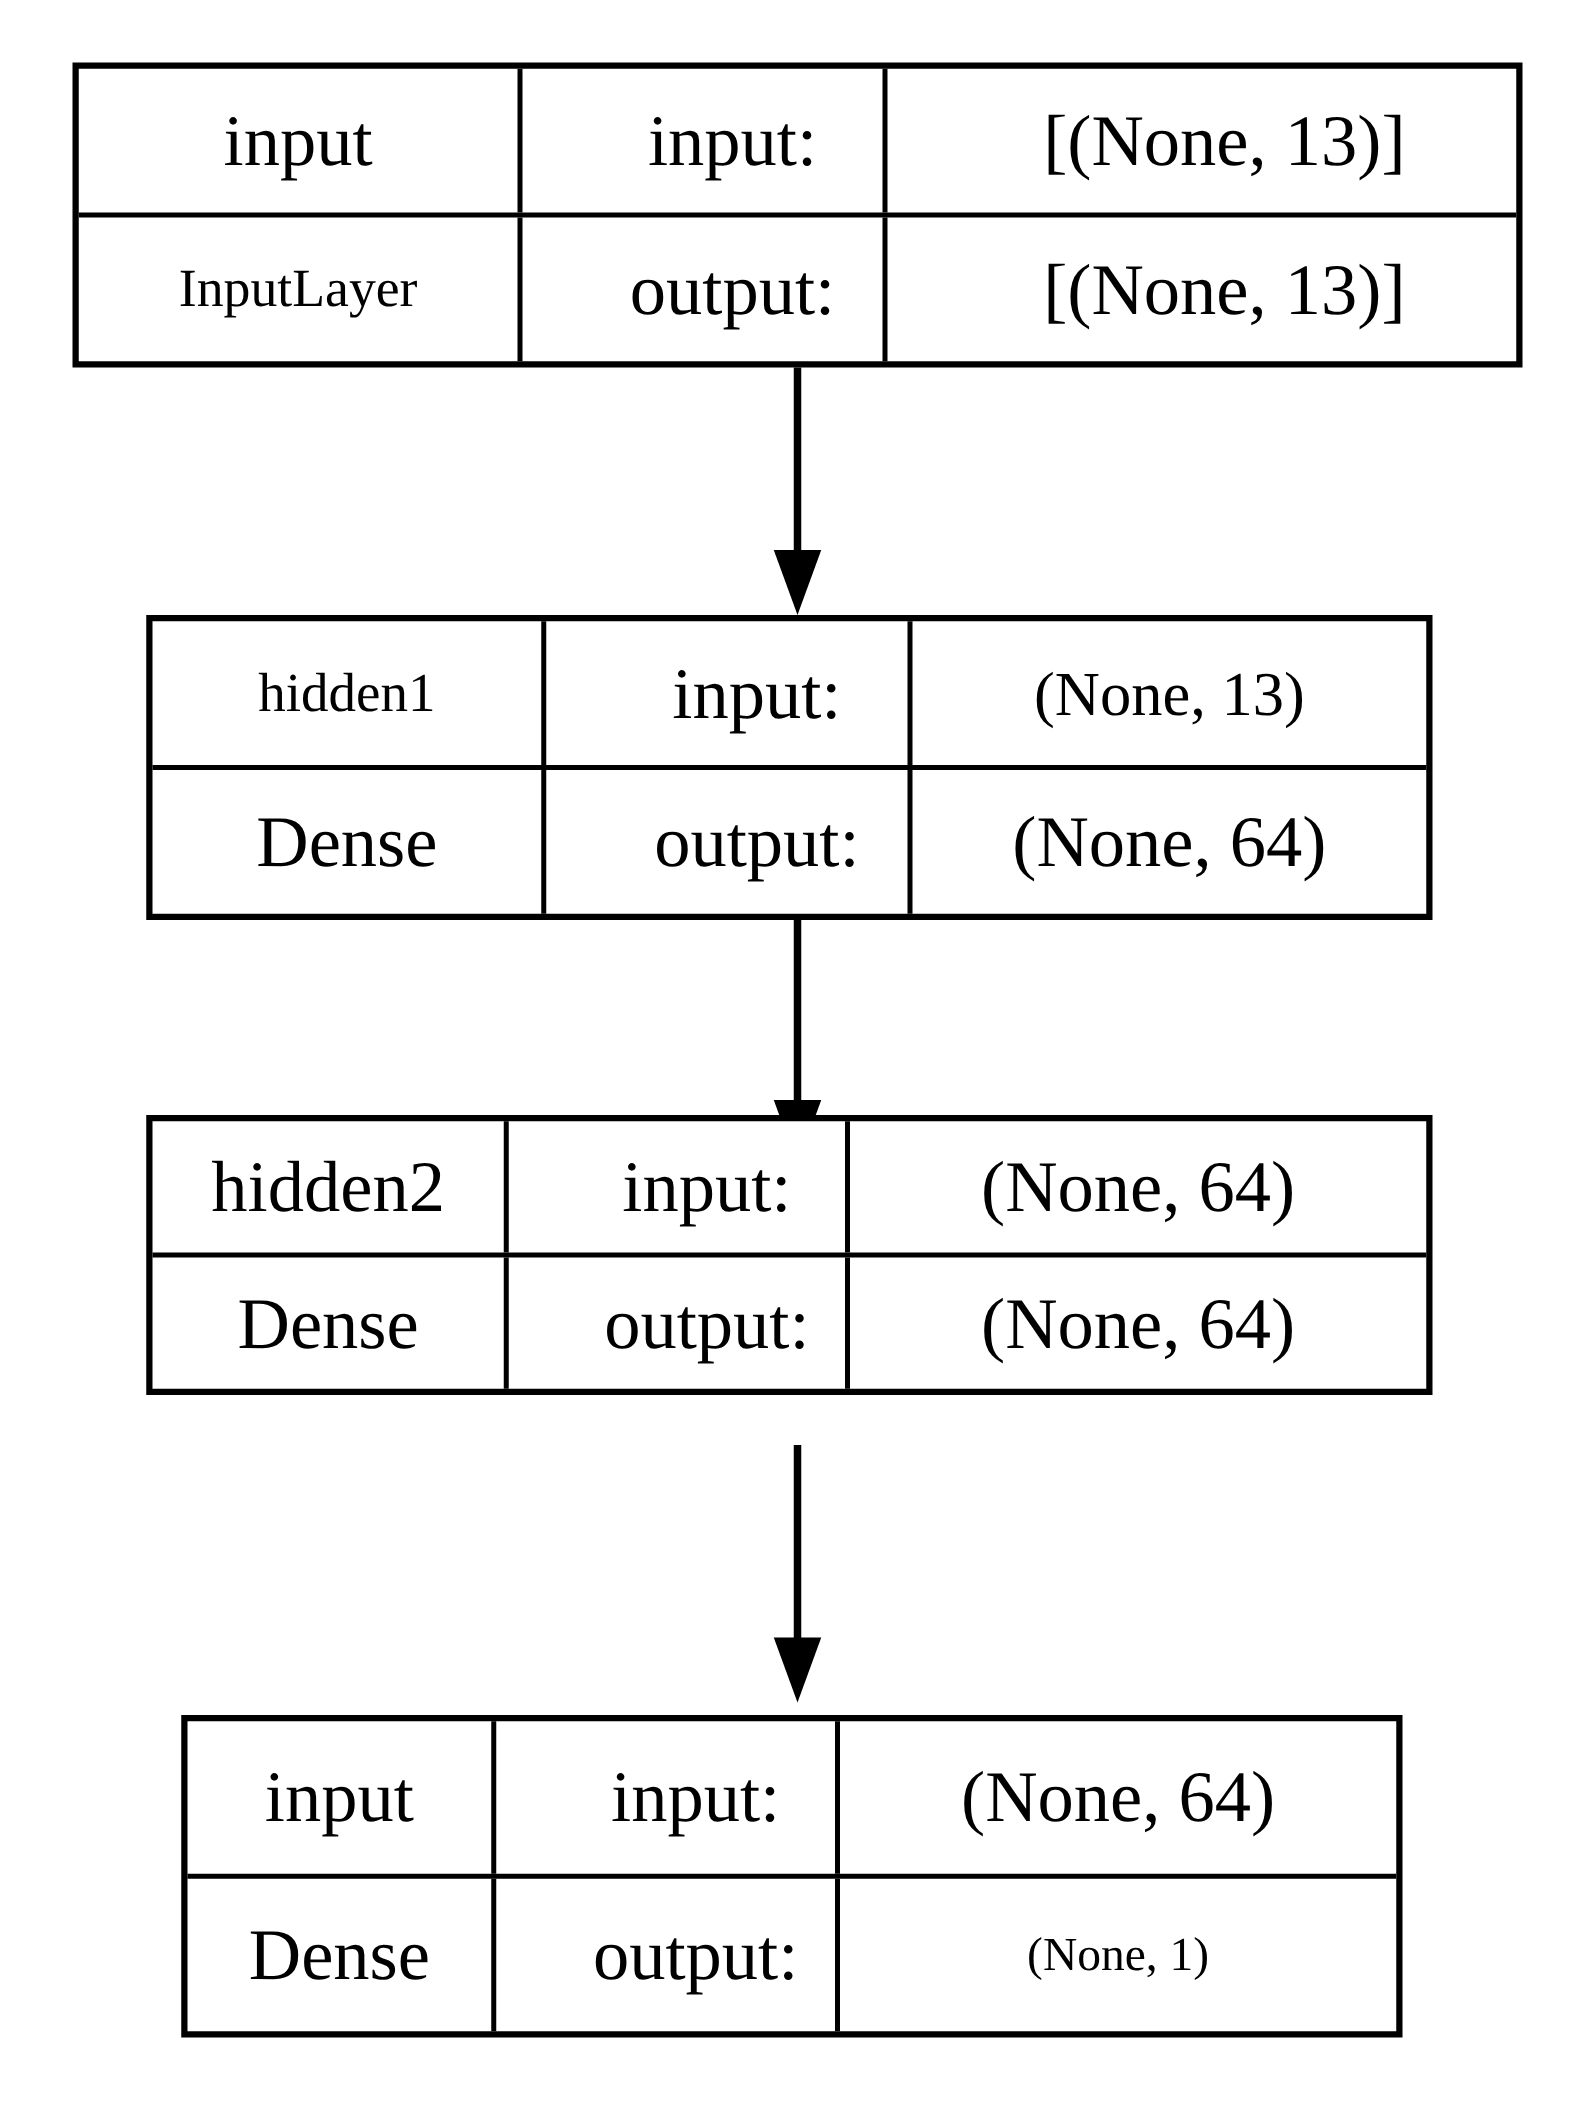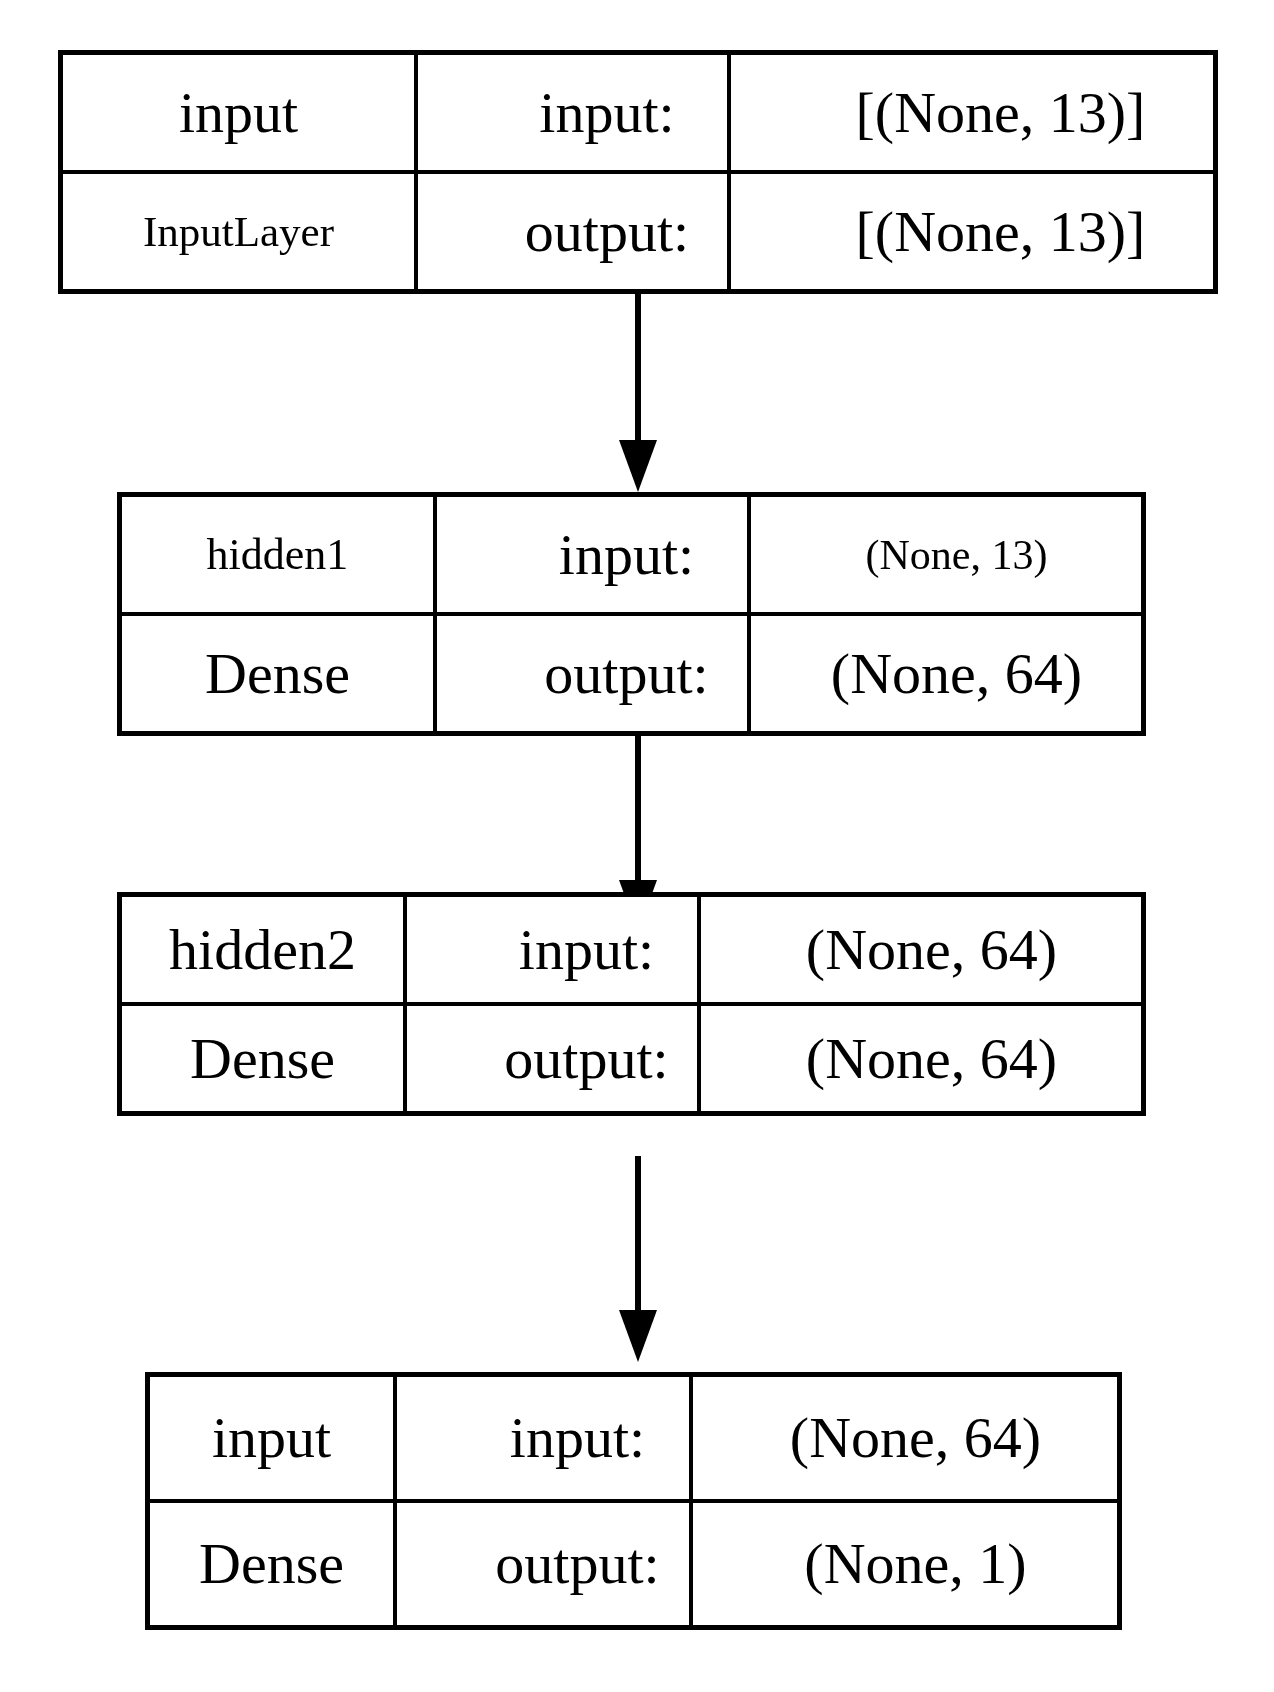--- a/index.html
+++ b/index.html
@@ -30,21 +30,20 @@
     border: 5px solid #000000;
     background: #ffffff;
     display: flex;
     flex-direction: column;
   }
 
   .node-row {
     display: flex;
     flex: 1 1 0;
     min-height: 0;
-    gap: 21px;
   }
   .node-row.row-top {
     border-bottom: 4px solid #000000;
   }
 
   .node-cell {
     display: flex;
     align-items: center;
     justify-content: center;
     box-sizing: border-box;
@@ -115,21 +114,21 @@
 
   <div class="edge" style="left:0; top:0;">
     <div class="edge-line" style="left:635px; top:294px; height:148px;"></div>
     <div class="edge-head" style="left:619px; top:440px;"></div>
   </div>
 
   <div class="layer-node n2" style="left:117px; top:492px; width:1029px; height:244px;">
     <div class="node-row row-top">
       <div class="node-cell cell-name" style="font-size:44px;">hidden1</div>
       <div class="node-cell cell-key" style="font-size:58px;">input:</div>
-      <div class="node-cell cell-val" style="font-size:42px;">(None, 13)</div>
+      <div class="node-cell cell-val" style="font-size:50px;">(None, 13)</div>
     </div>
     <div class="node-row row-bottom">
       <div class="node-cell cell-name" style="font-size:58px;">Dense</div>
       <div class="node-cell cell-key" style="font-size:58px;">output:</div>
       <div class="node-cell cell-val" style="font-size:58px;">(None, 64)</div>
     </div>
   </div>
 
   <div class="edge" style="left:0; top:0;">
     <div class="edge-line" style="left:635px; top:736px; height:150px;"></div>
@@ -156,17 +155,17 @@
 
   <div class="layer-node n4" style="left:145px; top:1372px; width:977px; height:258px;">
     <div class="node-row row-top">
       <div class="node-cell cell-name" style="font-size:58px;">input</div>
       <div class="node-cell cell-key" style="font-size:58px;">input:</div>
       <div class="node-cell cell-val" style="font-size:58px;">(None, 64)</div>
     </div>
     <div class="node-row row-bottom">
       <div class="node-cell cell-name" style="font-size:58px;">Dense</div>
       <div class="node-cell cell-key" style="font-size:58px;">output:</div>
-      <div class="node-cell cell-val" style="font-size:58px;">(None, 1)</div>
+      <div class="node-cell cell-val" style="font-size:38px;">(None, 1)</div>
     </div>
   </div>
 
 </div>
 
 </body></html>

